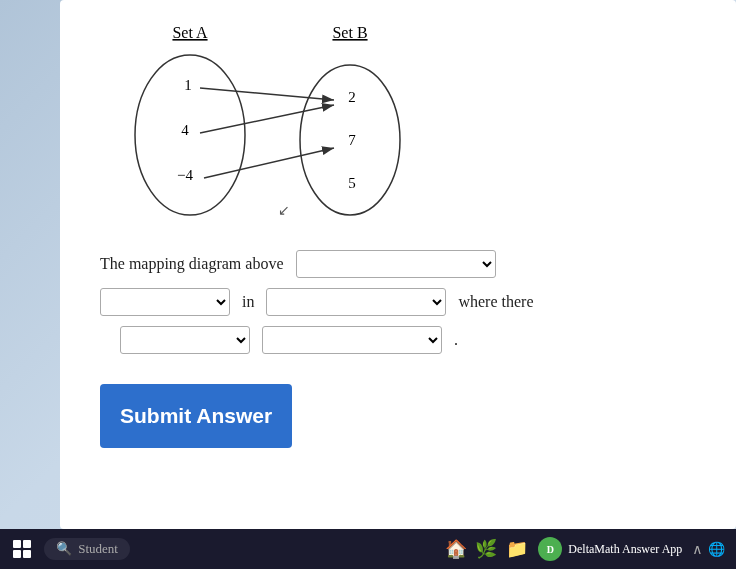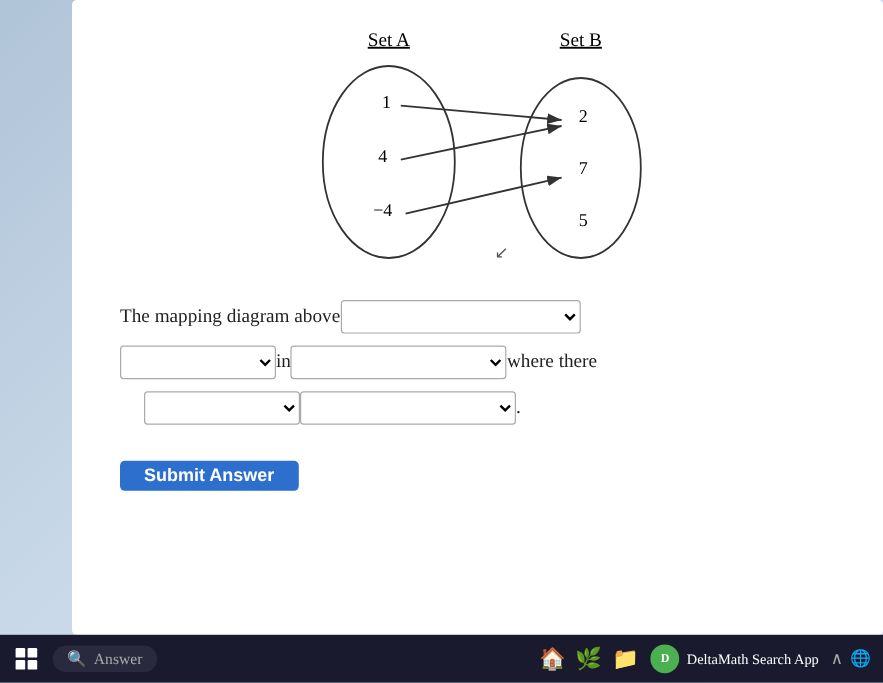--- a/index.html
+++ b/index.html
@@ -25,23 +25,22 @@
       top: 0;
       left: 60px;
       right: 0;
       bottom: 40px;
       background: white;
       border-radius: 4px;
     }
 
     
     .diagram-area {
-      padding: 20px 60px 10px 72px;
-      display: flex;
-      justify-content: center;
+      padding: 20px 60px 10px 40px;
+      display: flex;
     }
 
     .diagram-svg {
       width: 340px;
       height: 210px;
     }
 
     
     .answer-section {
       padding: 10px 40px 20px 40px;
@@ -58,21 +57,21 @@
       font-weight: normal;
       color: #333;
       margin-left: 8px;
     }
 
     .sentence-row {
       display: flex;
       align-items: center;
       margin-bottom: 10px;
       flex-wrap: wrap;
-      gap: 0;
+      gap: 12px;
     }
 
     .sentence-text {
       font-size: 16px;
       color: #222;
     }
 
     .dropdown-select {
       height: 28px;
       font-size: 14px;
@@ -98,22 +97,22 @@
     .row3 {
       margin-left: 20px;
     }
 
     
     .submit-btn {
       background: #2d6fcc;
       color: white;
       border: none;
       border-radius: 4px;
-      padding: 4px 20px;
-      font-size: 15px;
+      padding: 20px 20px;
+      font-size: 21px;
       font-weight: bold;
       cursor: pointer;
       margin-top: 20px;
     }
 
     
     .taskbar {
       position: absolute;
       bottom: 0;
       left: 0;
@@ -289,32 +288,32 @@
     <div class="windows-icon">
       <div></div>
         <div></div>
         <div></div>
         <div></div>
     </div>
   </div>
 
   <div class="search-bar">
     <span>🔍</span>
-    <span>Answer</span>
+    <span>Student</span>
   </div>
 
   <div class="taskbar-icons">
 
     <span style="font-size:18px; color:white;">🏠</span>
     <span style="font-size:18px; color:#4fc;">🌿</span>
     <span style="font-size:18px; color:white;">📁</span>
   </div>
 
   <div class="taskbar-app">
     <div class="app-circle">D</div>
-    <span>DeltaMath Search App</span>
+    <span>DeltaMath Answer App</span>
   </div>
 
   <div class="system-tray">
     <span style="color:#aaa; font-size:14px;">∧</span>
     <span style="color:#aaa; font-size:14px;">🌐</span>
   </div>
 </div>
 
 </body></html>

